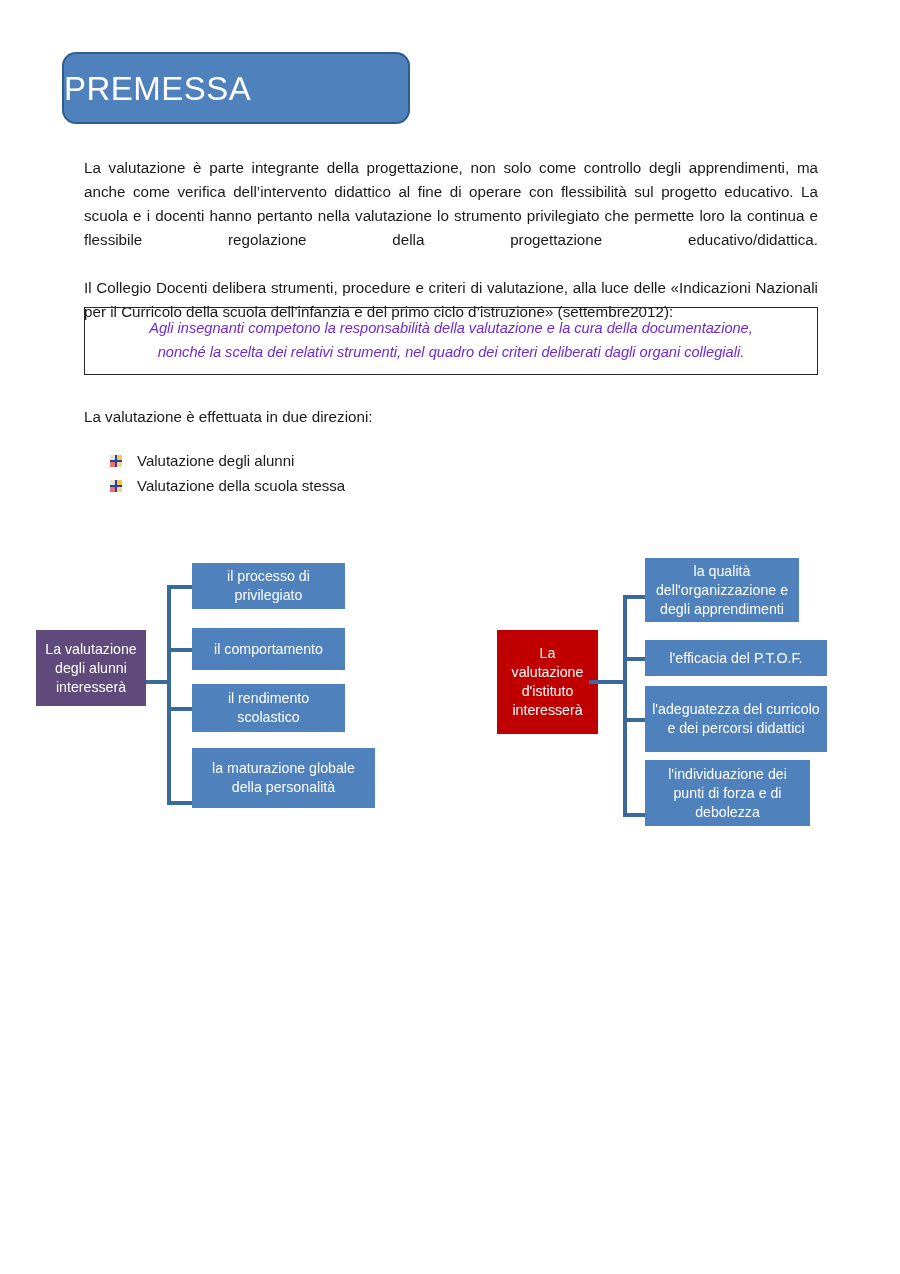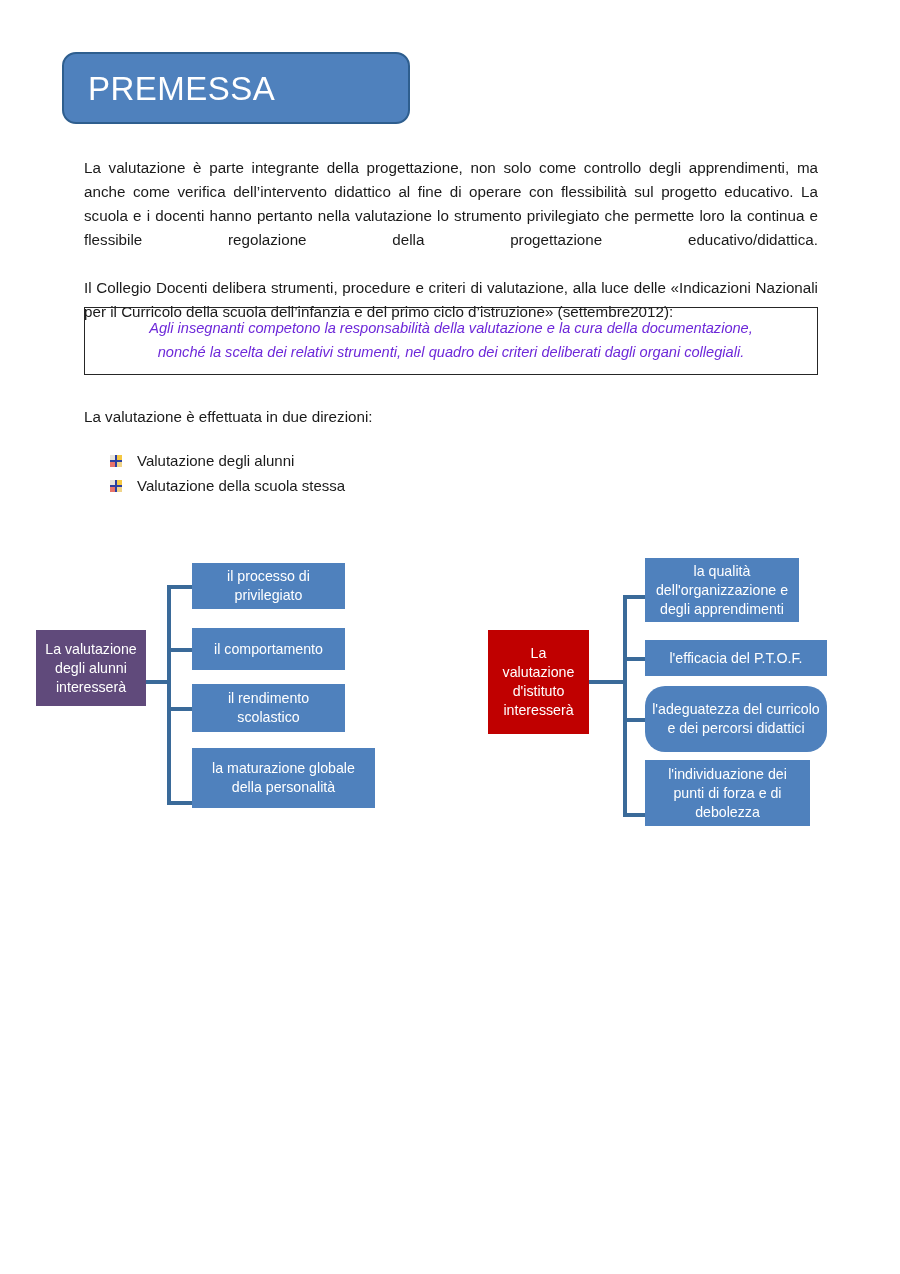--- a/index.html
+++ b/index.html
@@ -22,21 +22,20 @@
     left: 62px;
     top: 52px;
     width: 348px;
     height: 72px;
     box-sizing: border-box;
     background: #4F81BD;
     border: 2px solid #2E5E8E;
     border-radius: 14px;
     display: flex;
     align-items: center;
-    padding-left: 24px;
   }
   .banner-title {
     color: #ffffff;
     font-size: 33px;
     letter-spacing: 0.5px;
     font-weight: 400;
     line-height: 1;
   }
 
   
@@ -207,26 +206,26 @@
   <div class="conn" style="left:131px; top:245px; width:25px; height:4px;"></div>
 
   <div class="node leaf" style="left:156px; top:7px;   width:153px; height:46px;">il processo di privilegiato</div>
   <div class="node leaf" style="left:156px; top:128px; width:153px; height:48px;">il rendimento scolastico</div>
   <div class="node leaf" style="left:156px; top:72px;  width:153px; height:42px;">il comportamento</div>
   <div class="node leaf" style="left:156px; top:192px; width:183px; height:60px;">la maturazione globale della personalità</div>
 </div>
 
 <div class="diagram" id="diagram-right">
 
-  <div class="node root-red" style="left:0px; top:74px; width:101px; height:104px;">La valutazione d'istituto interesserà</div>
+  <div class="node root-red" style="left:9px; top:74px; width:101px; height:104px;">La valutazione d'istituto interesserà</div>
 
   <div class="conn" style="left:101px; top:124px; width:38px; height:4px;"></div>
   <div class="conn" style="left:135px; top:39px; width:4px; height:222px;"></div>
   <div class="conn" style="left:135px; top:39px; width:22px; height:4px;"></div>
   <div class="conn" style="left:135px; top:101px; width:22px; height:4px;"></div>
   <div class="conn" style="left:135px; top:162px; width:22px; height:4px;"></div>
   <div class="conn" style="left:135px; top:257px; width:22px; height:4px;"></div>
 
   <div class="node leaf" style="left:157px; top:2px;   width:154px; height:64px;">la qualità dell'organizzazione e degli apprendimenti</div>
   <div class="node leaf" style="left:157px; top:84px;  width:182px; height:36px;">l'efficacia del P.T.O.F.</div>
-  <div class="node leaf" style="left:157px; top:130px; width:182px; height:66px;border-radius:20px;">l'adeguatezza del curricolo e dei percorsi didattici</div>
+  <div class="node leaf" style="left:157px; top:130px; width:182px; height:66px;">l'adeguatezza del curricolo e dei percorsi didattici</div>
   <div class="node leaf" style="left:157px; top:204px; width:165px; height:66px;">l'individuazione dei punti di forza e di debolezza</div>
 </div>
 
 </body></html>

